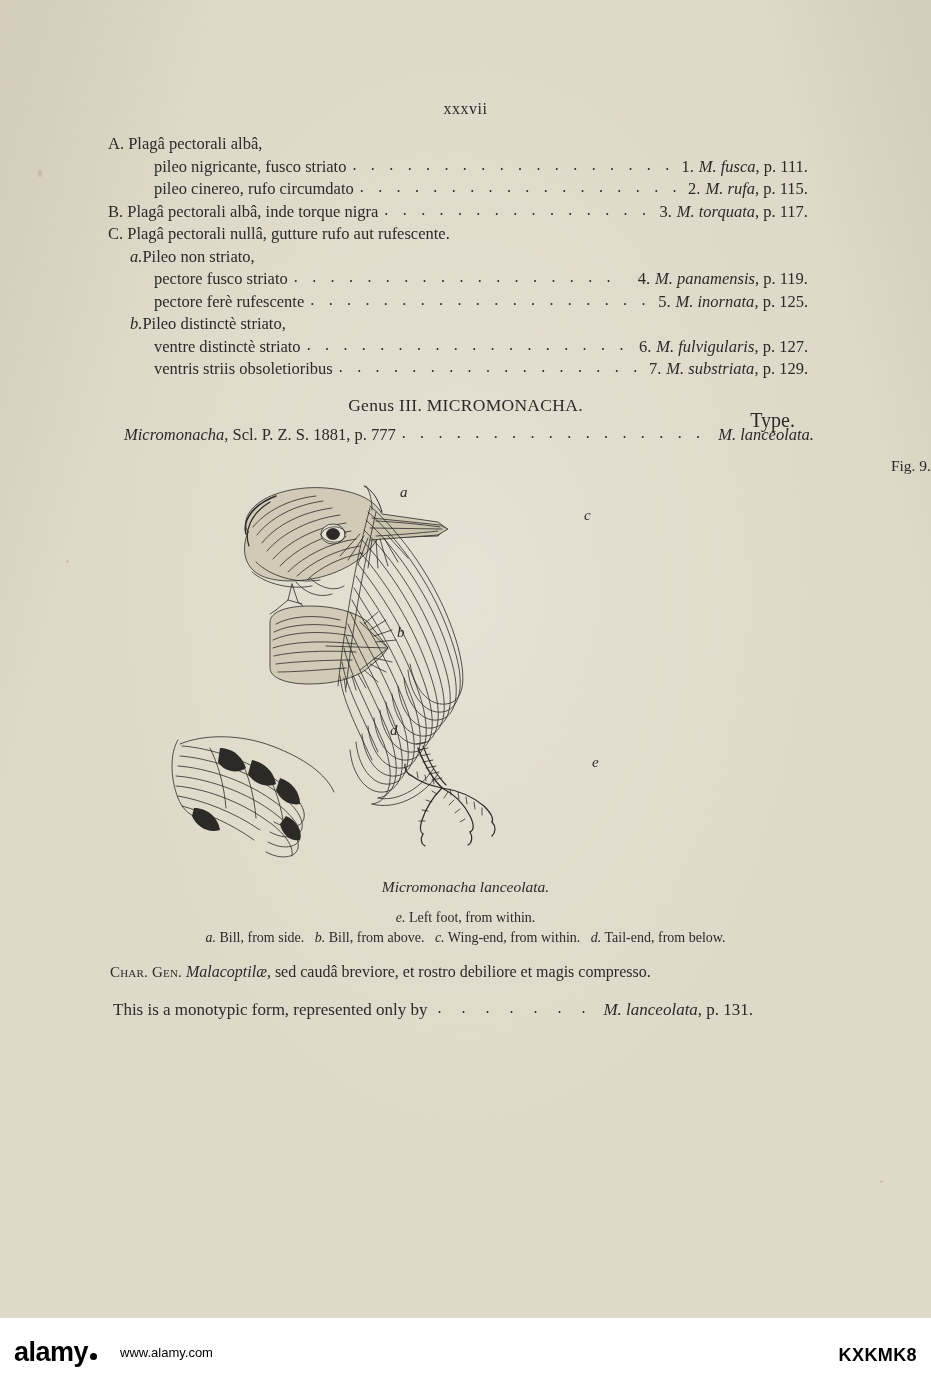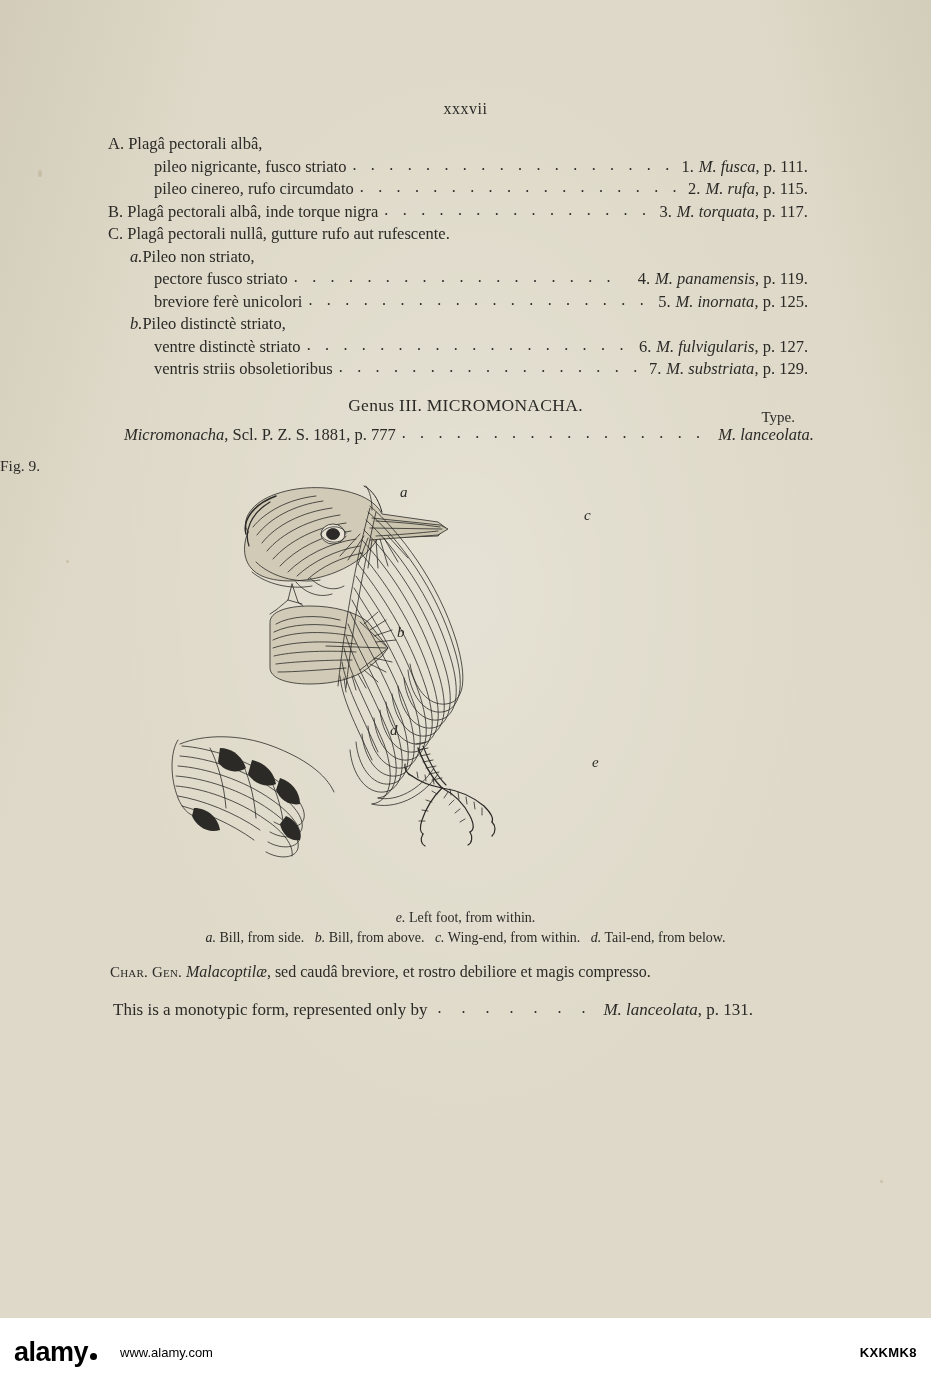--- a/index.html
+++ b/index.html
@@ -106,21 +106,21 @@
     top: 395px;
     width: 931px;
     text-align: center;
     font-size: 17.5px;
     letter-spacing: 0.3px;
   }
   .type-label {
     position: absolute;
     right: 136px;
     top: 409px;
-    font-size: 15px;
+    font-size: 20px;
   }
   .syn-row {
     position: absolute;
     left: 124px;
     top: 425px;
     width: 690px;
     font-size: 16.5px;
     display: flex;
     align-items: baseline;
     white-space: nowrap;
@@ -134,21 +134,21 @@
     font-size: 16px;
     position: relative;
     top: -2px;
   }
 
   .fig-label {
     position: absolute;
     left: 0;
     top: 457px;
     width: 931px;
-    text-align: left;
+    text-align: right;
     font-size: 15.5px;
   }
 
   
   .plate {
     position: absolute;
     left: 120px;
     top: 472px;
     width: 700px;
     height: 400px;
@@ -249,21 +249,21 @@
     top: 1345px;
     font-family: "Liberation Sans", sans-serif;
     font-size: 13px;
     color: #000;
   }
   .alamy-id {
     position: absolute;
     right: 14px;
     top: 1345px;
     font-family: "Liberation Sans", sans-serif;
-    font-size: 13px;
+    font-size: 18px;
     font-weight: bold;
     color: #000;
     letter-spacing: 0.4px;
   }
 </style>
 </head>
 <body>
 
 <div class="page">
   <div class="paper-shade"></div>
@@ -313,21 +313,21 @@
     </div>
 
     <div class="krow ind2">
       <span class="lab">pectore fusco striato</span>
       <span class="dots">. . . . . . . . . . . . . . . . . . . . . . . . .</span>
       <span class="num">4.</span>
       <span class="ref"><span class="it">M. panamensis</span><span>, p. 119.</span></span>
     </div>
 
     <div class="krow ind2">
-      <span class="lab">breviore ferè unicolori</span>
+      <span class="lab">pectore ferè rufescente</span>
       <span class="dots">. . . . . . . . . . . . . . . . . . . . . . . . .</span>
       <span class="num">5.</span>
       <span class="ref"><span class="it">M. inornata</span><span>, p. 125.</span></span>
     </div>
 
     <div class="krow ind1">
       <span class="lab it">b.</span>
       <span class="lab"> Pileo distinctè striato,</span>
     </div>
 
@@ -540,20 +540,21 @@
       </g>
     </svg>
 
     <span class="plate-letter" style="left:280px; top:12px;">a</span>
     <span class="plate-letter" style="left:277px; top:152px;">b</span>
     <span class="plate-letter" style="left:464px; top:35px;">c</span>
     <span class="plate-letter" style="left:270px; top:250px;">d</span>
     <span class="plate-letter" style="left:472px; top:282px;">e</span>
   </div>
 
+  <div class="plate-caption">Micromonacha lanceolata.</div>
 
   <div class="legend">
     <div>
       <span class="it">e.</span><span> Left foot, from within.</span>
     </div>
     <div>
       <span class="it">a.</span><span> Bill, from side.</span>&nbsp;&nbsp;
       <span class="it">b.</span><span> Bill, from above.</span>&nbsp;&nbsp;
       <span class="it">c.</span><span> Wing-end, from within.</span>&nbsp;&nbsp;
       <span class="it">d.</span><span> Tail-end, from below.</span>

